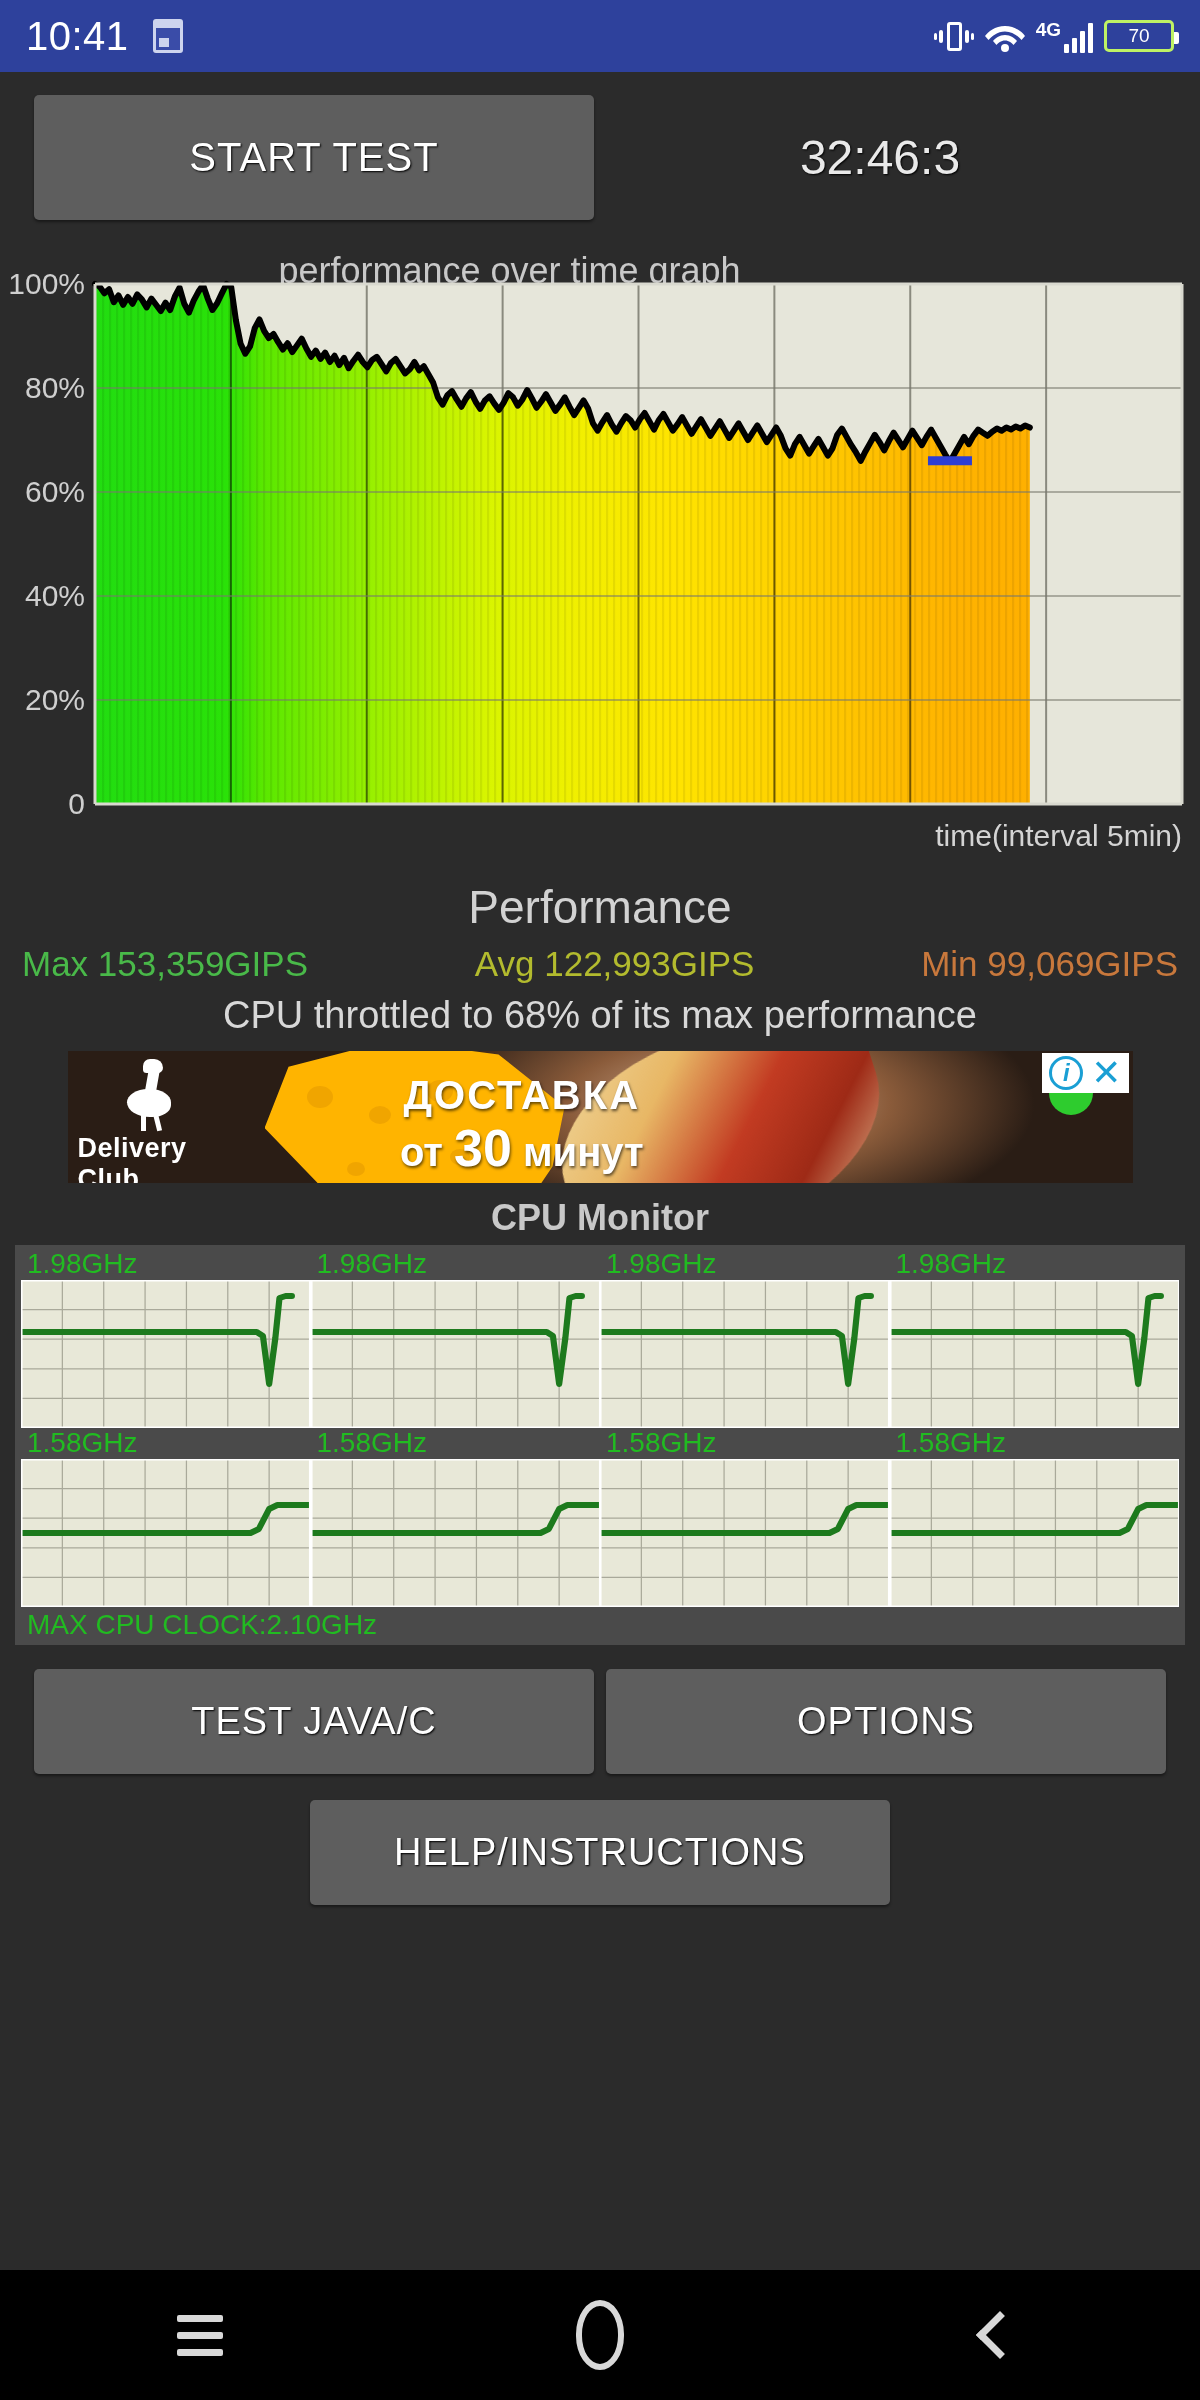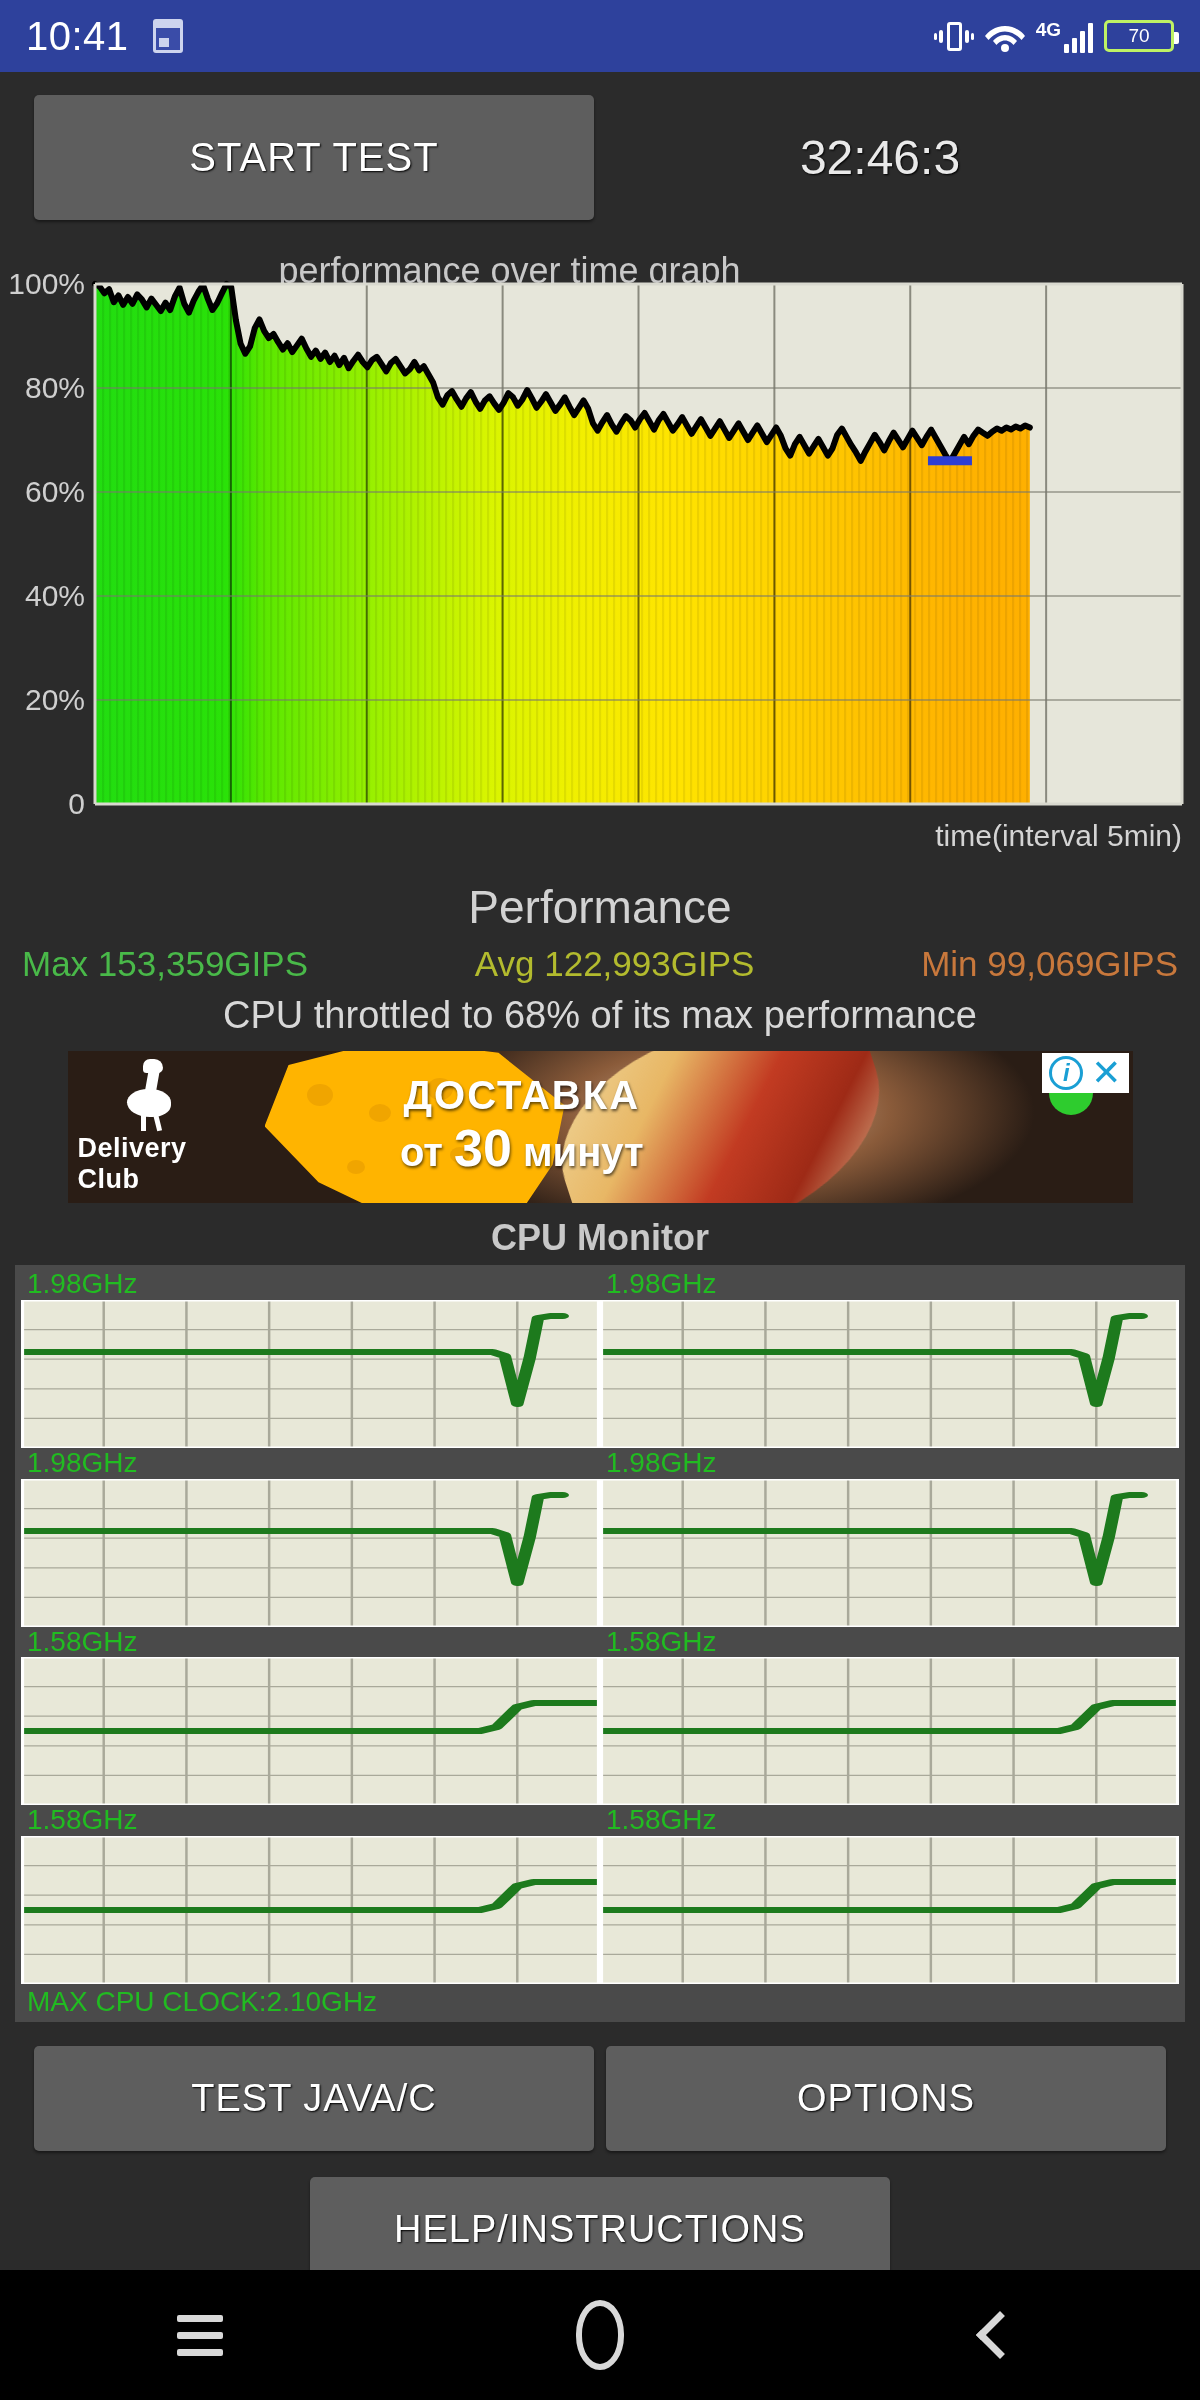--- a/index.html
+++ b/index.html
@@ -84,21 +84,21 @@
   }
   .stat-max{ color:#49b949; }
   .stat-avg{ color:#b3bb2e; }
   .stat-min{ color:#c8783c; }
   .perf-throttle{ text-align:center; font-size:38px; color:#d8d8d8; margin-top:10px; }
 
   
   .ad-wrap{
     position:relative;
     margin:14px auto 0;
-    width:1065px; height:152px;
+    width:1065px; height:132px;
     overflow:hidden; background:#1c1510;
     cursor:pointer;
   }
   .ad-bg{
     position:absolute; inset:0;
     background:
       radial-gradient(ellipse 360px 150px at 62% 40%, #d6b59a 0%, #8a5b3a 45%, #2a1d15 85%),
       linear-gradient(100deg,#191310 0%,#241a14 30%,#3d2a1d 55%,#8b6a55 78%,#c5a590 100%);
   }
   .ad-pizza{
@@ -151,21 +151,21 @@
   .ad-greendot{ position:absolute; right:40px; top:38px; width:44px;height:26px;
     background:#2ecc2e; border-radius:0 0 22px 22px;}
 
   
   .cpu-title{ text-align:center; font-size:36px; color:#c8c8c8; margin-top:14px;font-weight:bold; }
   .cpu-panel{
     margin:6px auto 0; width:1170px;
     background:#4a4a4a;
     padding:4px 6px 2px;
   }
-  .cpu-grid{ display:grid; grid-template-columns:repeat(2,1fr); }
+  .cpu-grid{ display:grid; grid-template-columns:repeat(4,1fr); }
   .cpu-cell{ position:relative; }
   .cpu-freq{ font-size:28px; color:#21bb21; font-weight:400; line-height:1.1; padding-left:6px; }
   .cpu-plot{ width:100%; height:148px; display:block; }
   .cpu-max{ font-size:28px; color:#21bb21; padding:2px 0 2px 6px; }
 
   
   .btn-row{ display:flex; justify-content:space-between; padding:24px 34px 0; }
   .btn-half{ width:560px; height:105px; font-size:38px; }
   .btn-row2{ display:flex; justify-content:center; padding-top:26px; }
   .btn-help{ width:580px; height:105px; font-size:38px; }

